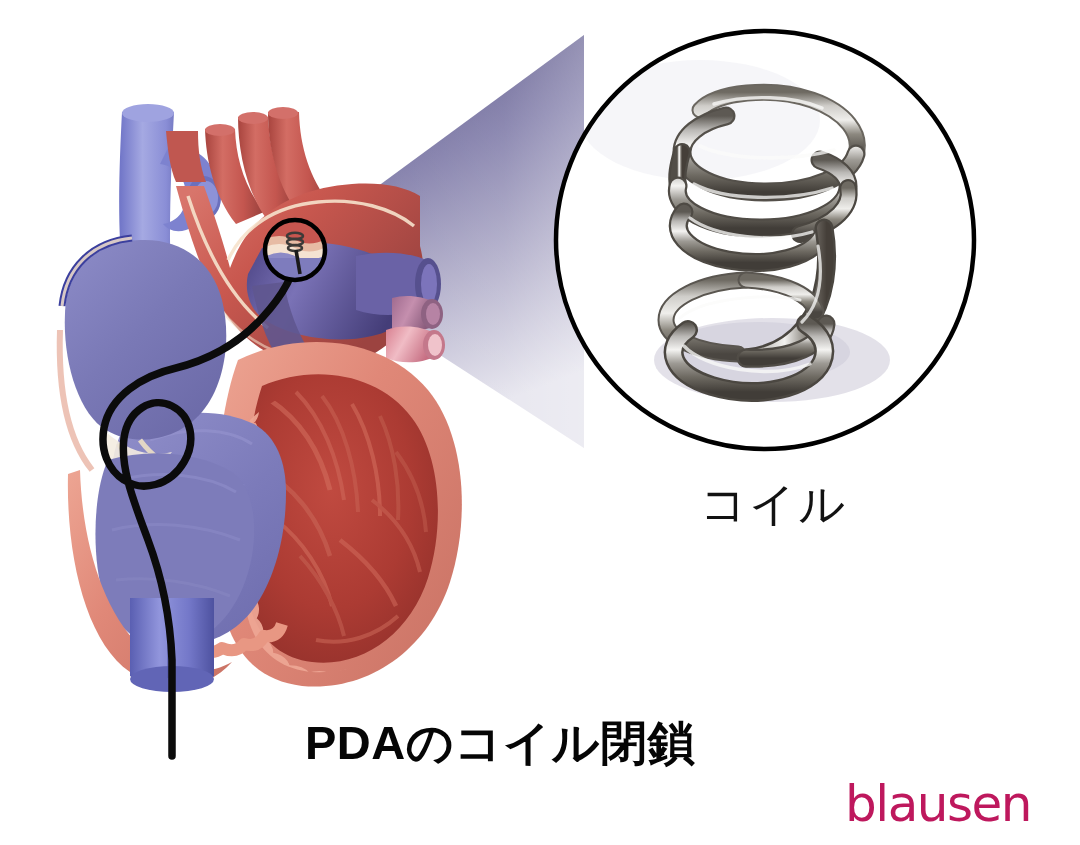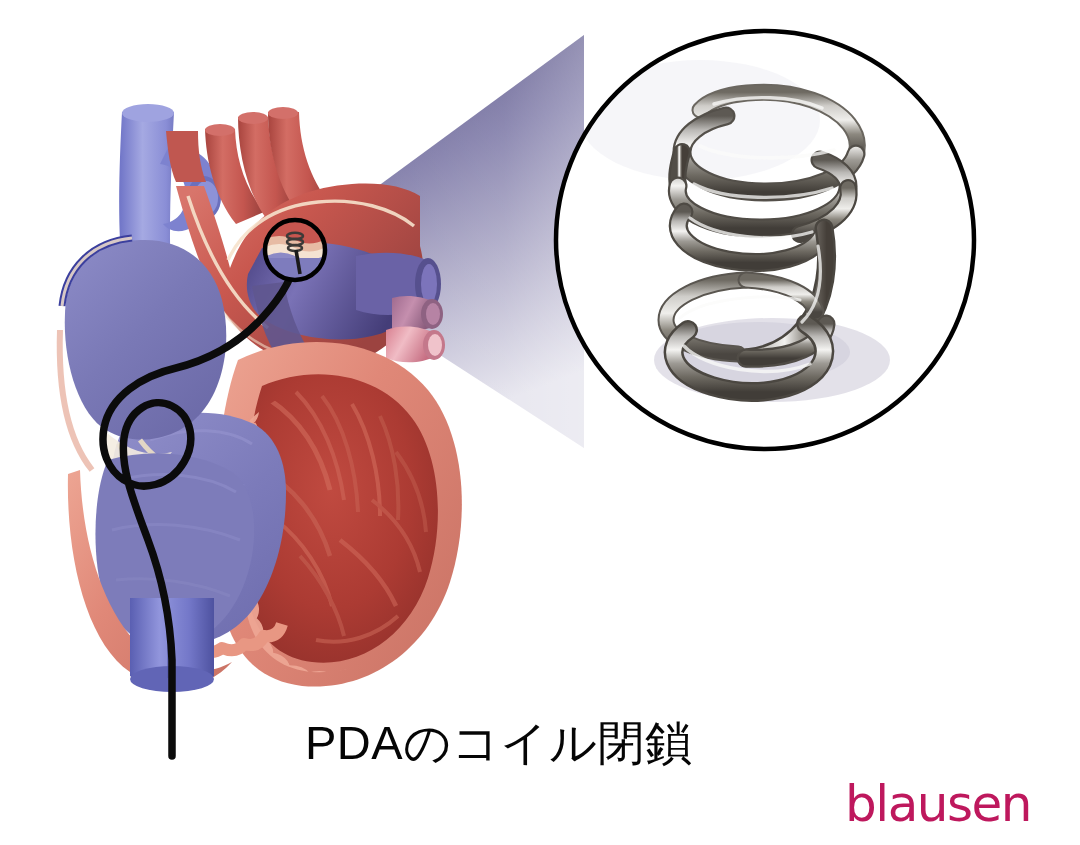--- a/index.html
+++ b/index.html
@@ -9,21 +9,21 @@
     font-family:"Liberation Sans","DejaVu Sans",sans-serif;
     background:#ffffff;
   }
   #stage{position:absolute;left:0;top:0;width:1080px;height:845px;}
   svg.layer{position:absolute;left:0;top:0;width:1080px;height:845px;}
 
   .caption-main{
     position:absolute;
     left:305px;top:712px;
     font-size:47px;
-    font-weight:400;
+    font-weight:700;
     color:#050505;
     letter-spacing:0.5px;
     white-space:nowrap;
     font-family:"Liberation Sans","DejaVu Sans",sans-serif;
   }
   .caption-coil{
     position:absolute;
     left:700px;top:474px;
     font-size:46px;
     font-weight:400;
@@ -429,18 +429,19 @@
           <path d="M818,246 C824,280 818,306 802,322" stroke-width="3.2"></path>
           <path d="M680,318 C700,300 760,292 800,300" stroke-width="3"></path>
           <path d="M684,346 C704,368 768,380 810,364" stroke-width="3.4"></path>
         </g>
       </g>
 
       <circle cx="765" cy="240" r="209" fill="none" stroke="#000000" stroke-width="4.5"></circle>
     </g>
   </svg>
 
+  <div class="caption-coil">コイル</div>
 
   <div class="caption-main">PDAのコイル閉鎖</div>
 
   <div class="watermark">blausen</div>
 
 </div>
 
 </body></html>

